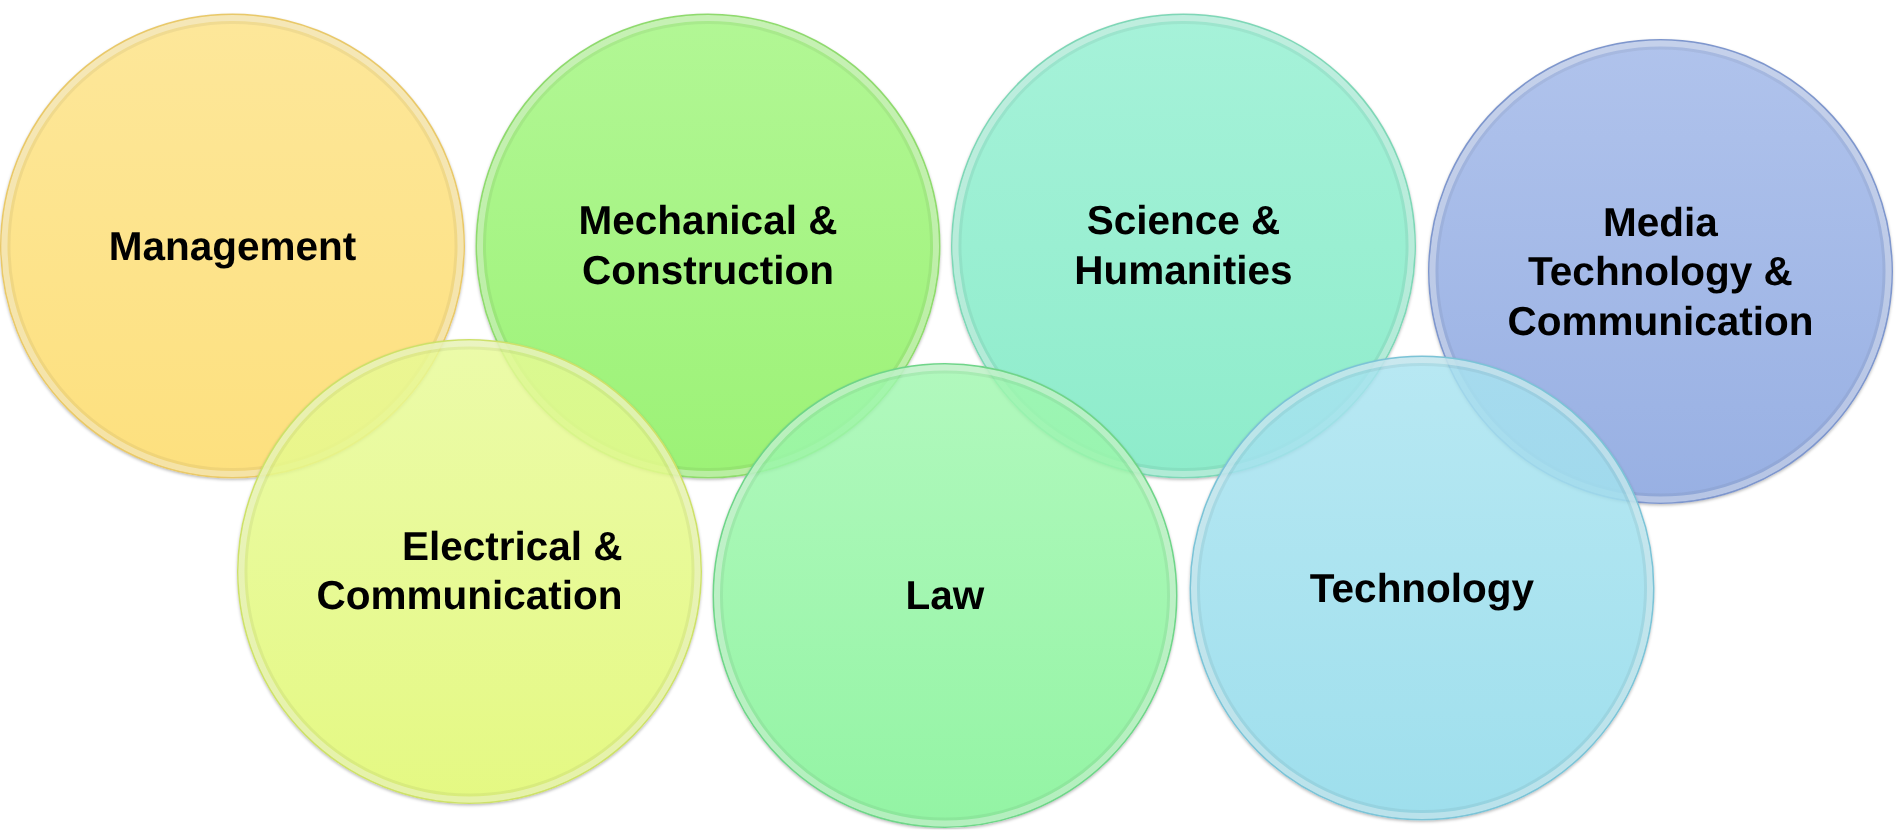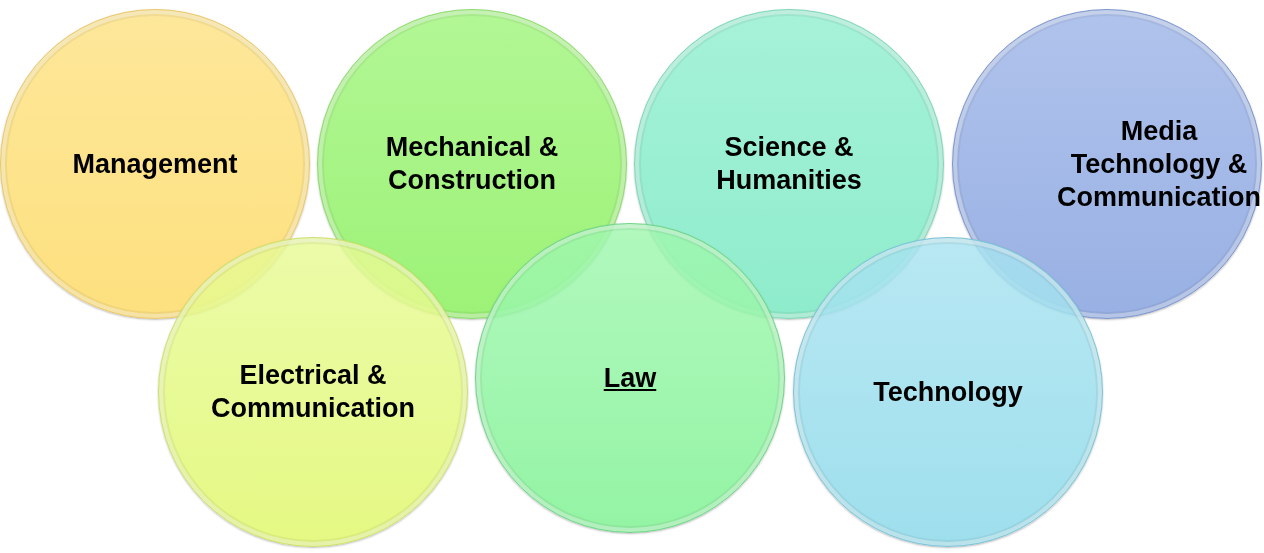--- a/index.html
+++ b/index.html
@@ -24,29 +24,29 @@
     <span class="label">Management</span>
   </div>
   <div class="circle" style="left:317px; top:9px; background:linear-gradient(#b2f795,#9cf276); border:1px solid #8fd96e;">
     <span class="label">Mechanical &amp;
 Construction</span>
   </div>
   <div class="circle" style="left:634px; top:9px; background:linear-gradient(#a6f2d9,#8eeccb); border:1px solid #7fd6b6;justify-content:center;">
     <span class="label">Science &amp;
 Humanities</span>
   </div>
-  <div class="circle" style="left:952px; top:9px; background:linear-gradient(#b0c3ec,#98b0e3); border:1px solid #7e96cc;justify-content:flex-end;">
+  <div class="circle" style="left:952px; top:26px; background:linear-gradient(#b0c3ec,#98b0e3); border:1px solid #7e96cc;">
     <span class="label">Media
 Technology &amp;
 Communication</span>
   </div>
 
-  <div class="circle" style="left:158px; top:237px; background:linear-gradient(rgba(231,250,150,0.82),rgba(226,248,120,0.92)); border:1px solid #cde06a;">
+  <div class="circle" style="left:158px; top:226px; background:linear-gradient(rgba(231,250,150,0.82),rgba(226,248,120,0.92)); border:1px solid #cde06a;text-align:right;">
     <span class="label">Electrical &amp;
 Communication</span>
   </div>
-  <div class="circle" style="left:475px; top:223px; background:linear-gradient(rgba(160,247,175,0.82),rgba(138,243,156,0.92)); border:1px solid #6fd489;text-decoration:underline;">
+  <div class="circle" style="left:475px; top:242px; background:linear-gradient(rgba(160,247,175,0.82),rgba(138,243,156,0.92)); border:1px solid #6fd489;">
     <span class="label">Law</span>
   </div>
   <div class="circle" style="left:793px; top:237px; background:linear-gradient(rgba(168,227,240,0.82),rgba(150,220,235,0.92)); border:1px solid #7cc3d6;">
     <span class="label">Technology</span>
   </div>
 </div>
 
 </body></html>

